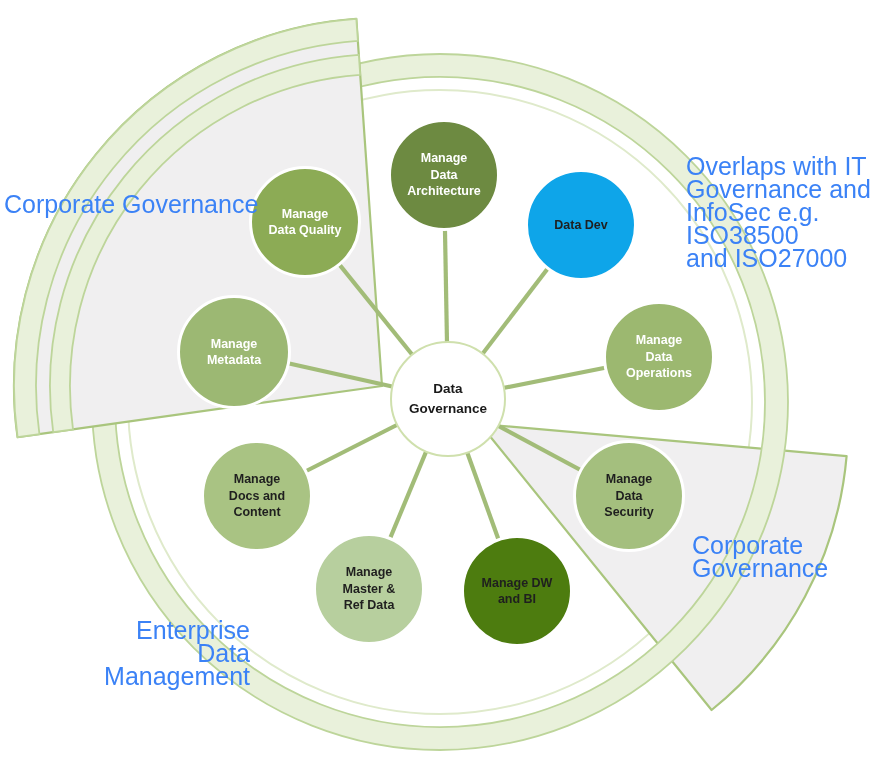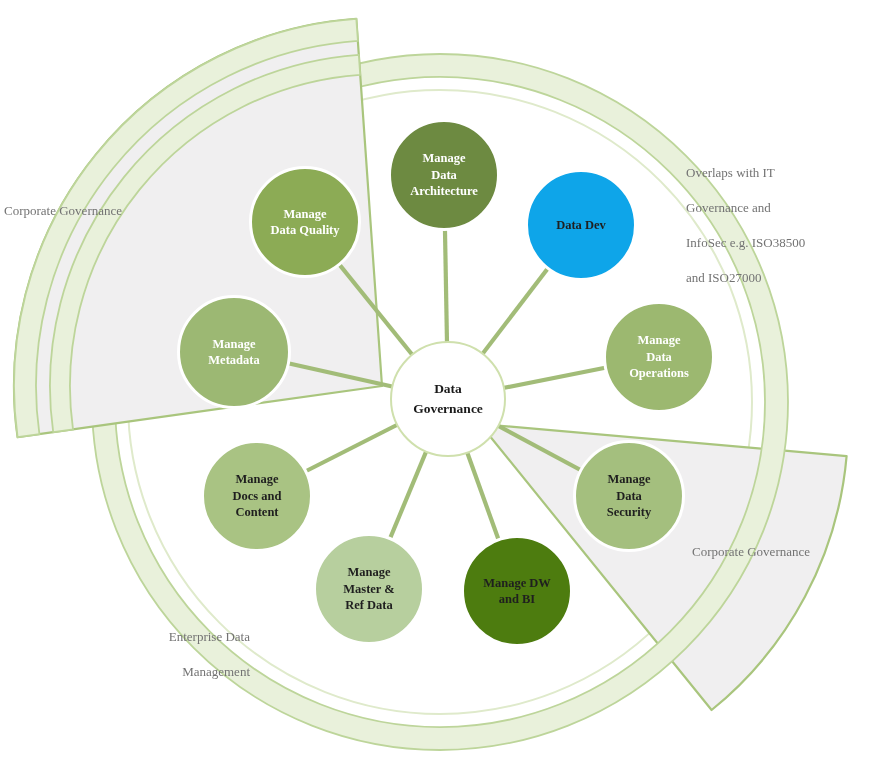--- a/index.html
+++ b/index.html
@@ -1,38 +1,38 @@
 <!DOCTYPE html>
 <html><head>
 <meta charset="utf-8">
 <style>
   html,body{margin:0;padding:0;background:#ffffff;}
   .stage{
     position:relative;width:888px;height:757px;overflow:hidden;background:#ffffff;
-    font-family:Liberation Serif, serif;
+    font-family:Liberation Sans, sans-serif;
   }
   .stage svg{position:absolute;left:0;top:0;}
   .node{
     position:absolute;width:112px;height:112px;border-radius:50%;
     border:3px solid #ffffff;box-sizing:border-box;
     display:flex;align-items:center;justify-content:center;text-align:center;
   }
   .node-label{
     font-size:12.5px;font-weight:bold;line-height:1.32;white-space:pre-line;
   }
   .center-node{
     position:absolute;left:390px;top:341px;width:116px;height:116px;border-radius:50%;
     background:#ffffff;border:2px solid #cfe0ad;box-sizing:border-box;
     display:flex;align-items:center;justify-content:center;text-align:center;
   }
   .center-label{
     font-size:13.5px;font-weight:bold;color:#1a1a1a;line-height:1.45;white-space:pre-line;
   }
   .annotation{
-    position:absolute;color:#737373;font-size:13px;line-height:35px;white-space:pre-line;
+    position:absolute;color:#3b82f6;font-size:25px;line-height:23px;white-space:pre-line;
   }
   .annotation.centered{text-align:center;}
 </style>
 </head>
 <body>
 
 <div class="stage">
 
   <svg width="888" height="757" viewBox="0 0 888 757">
 

